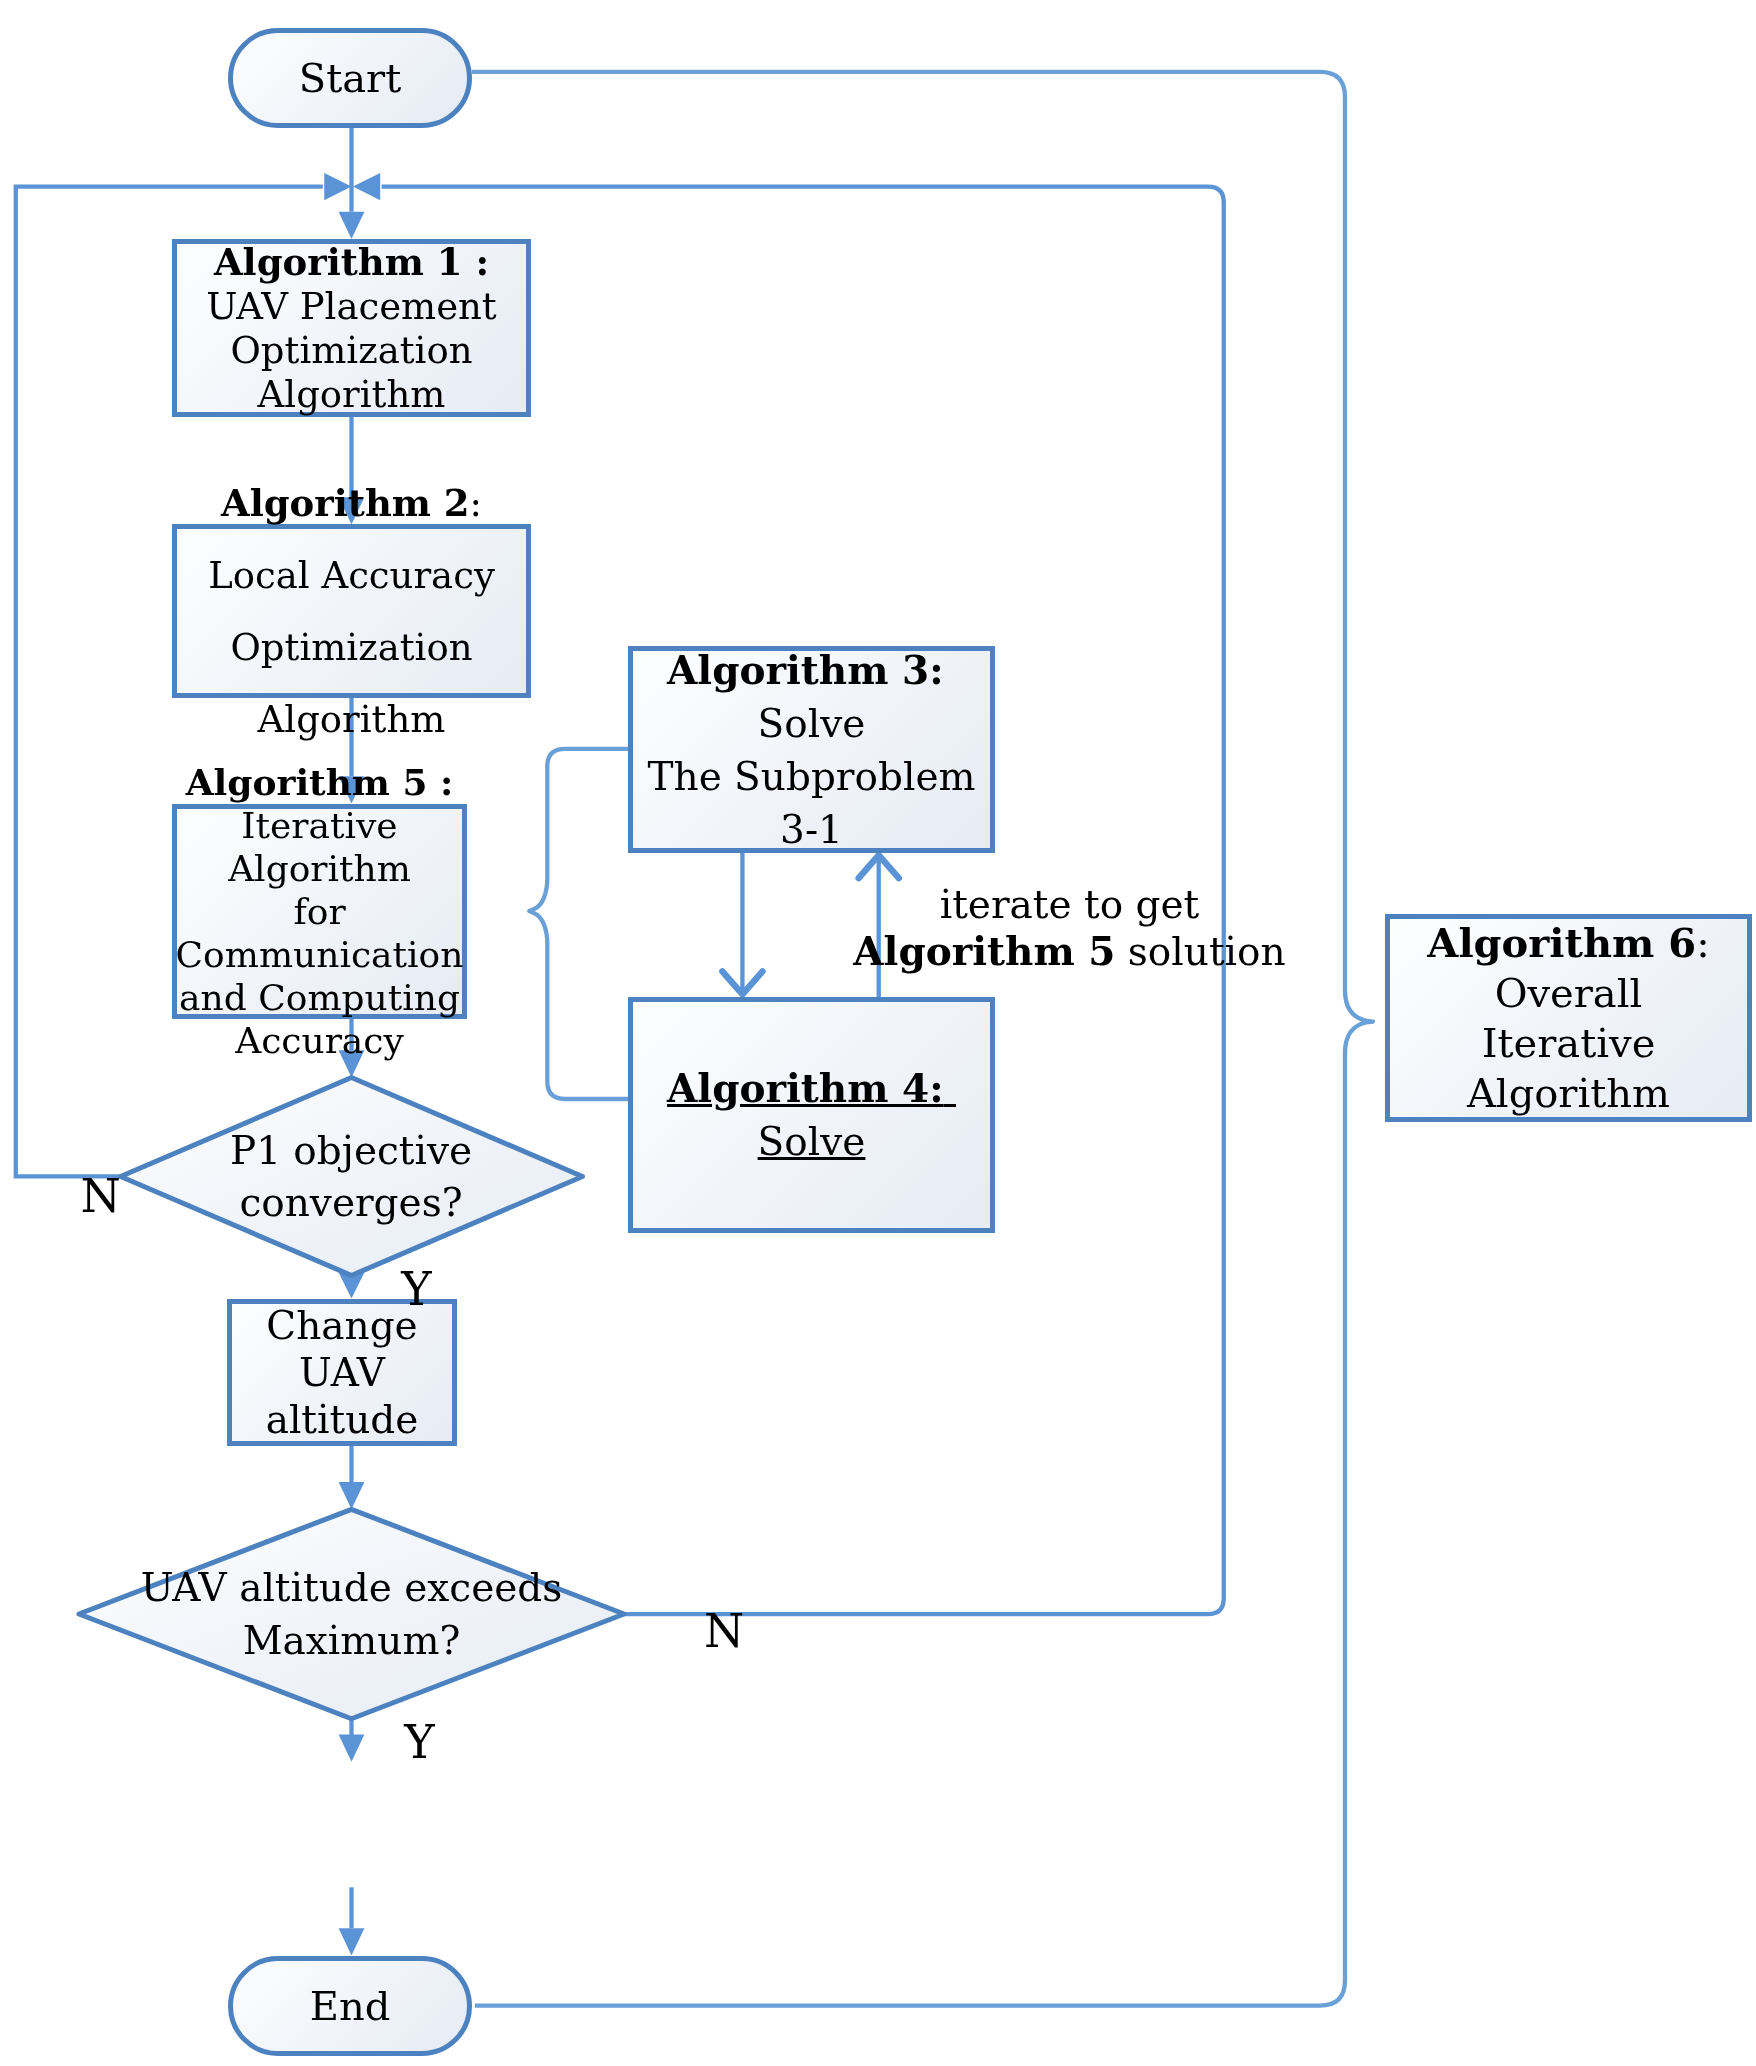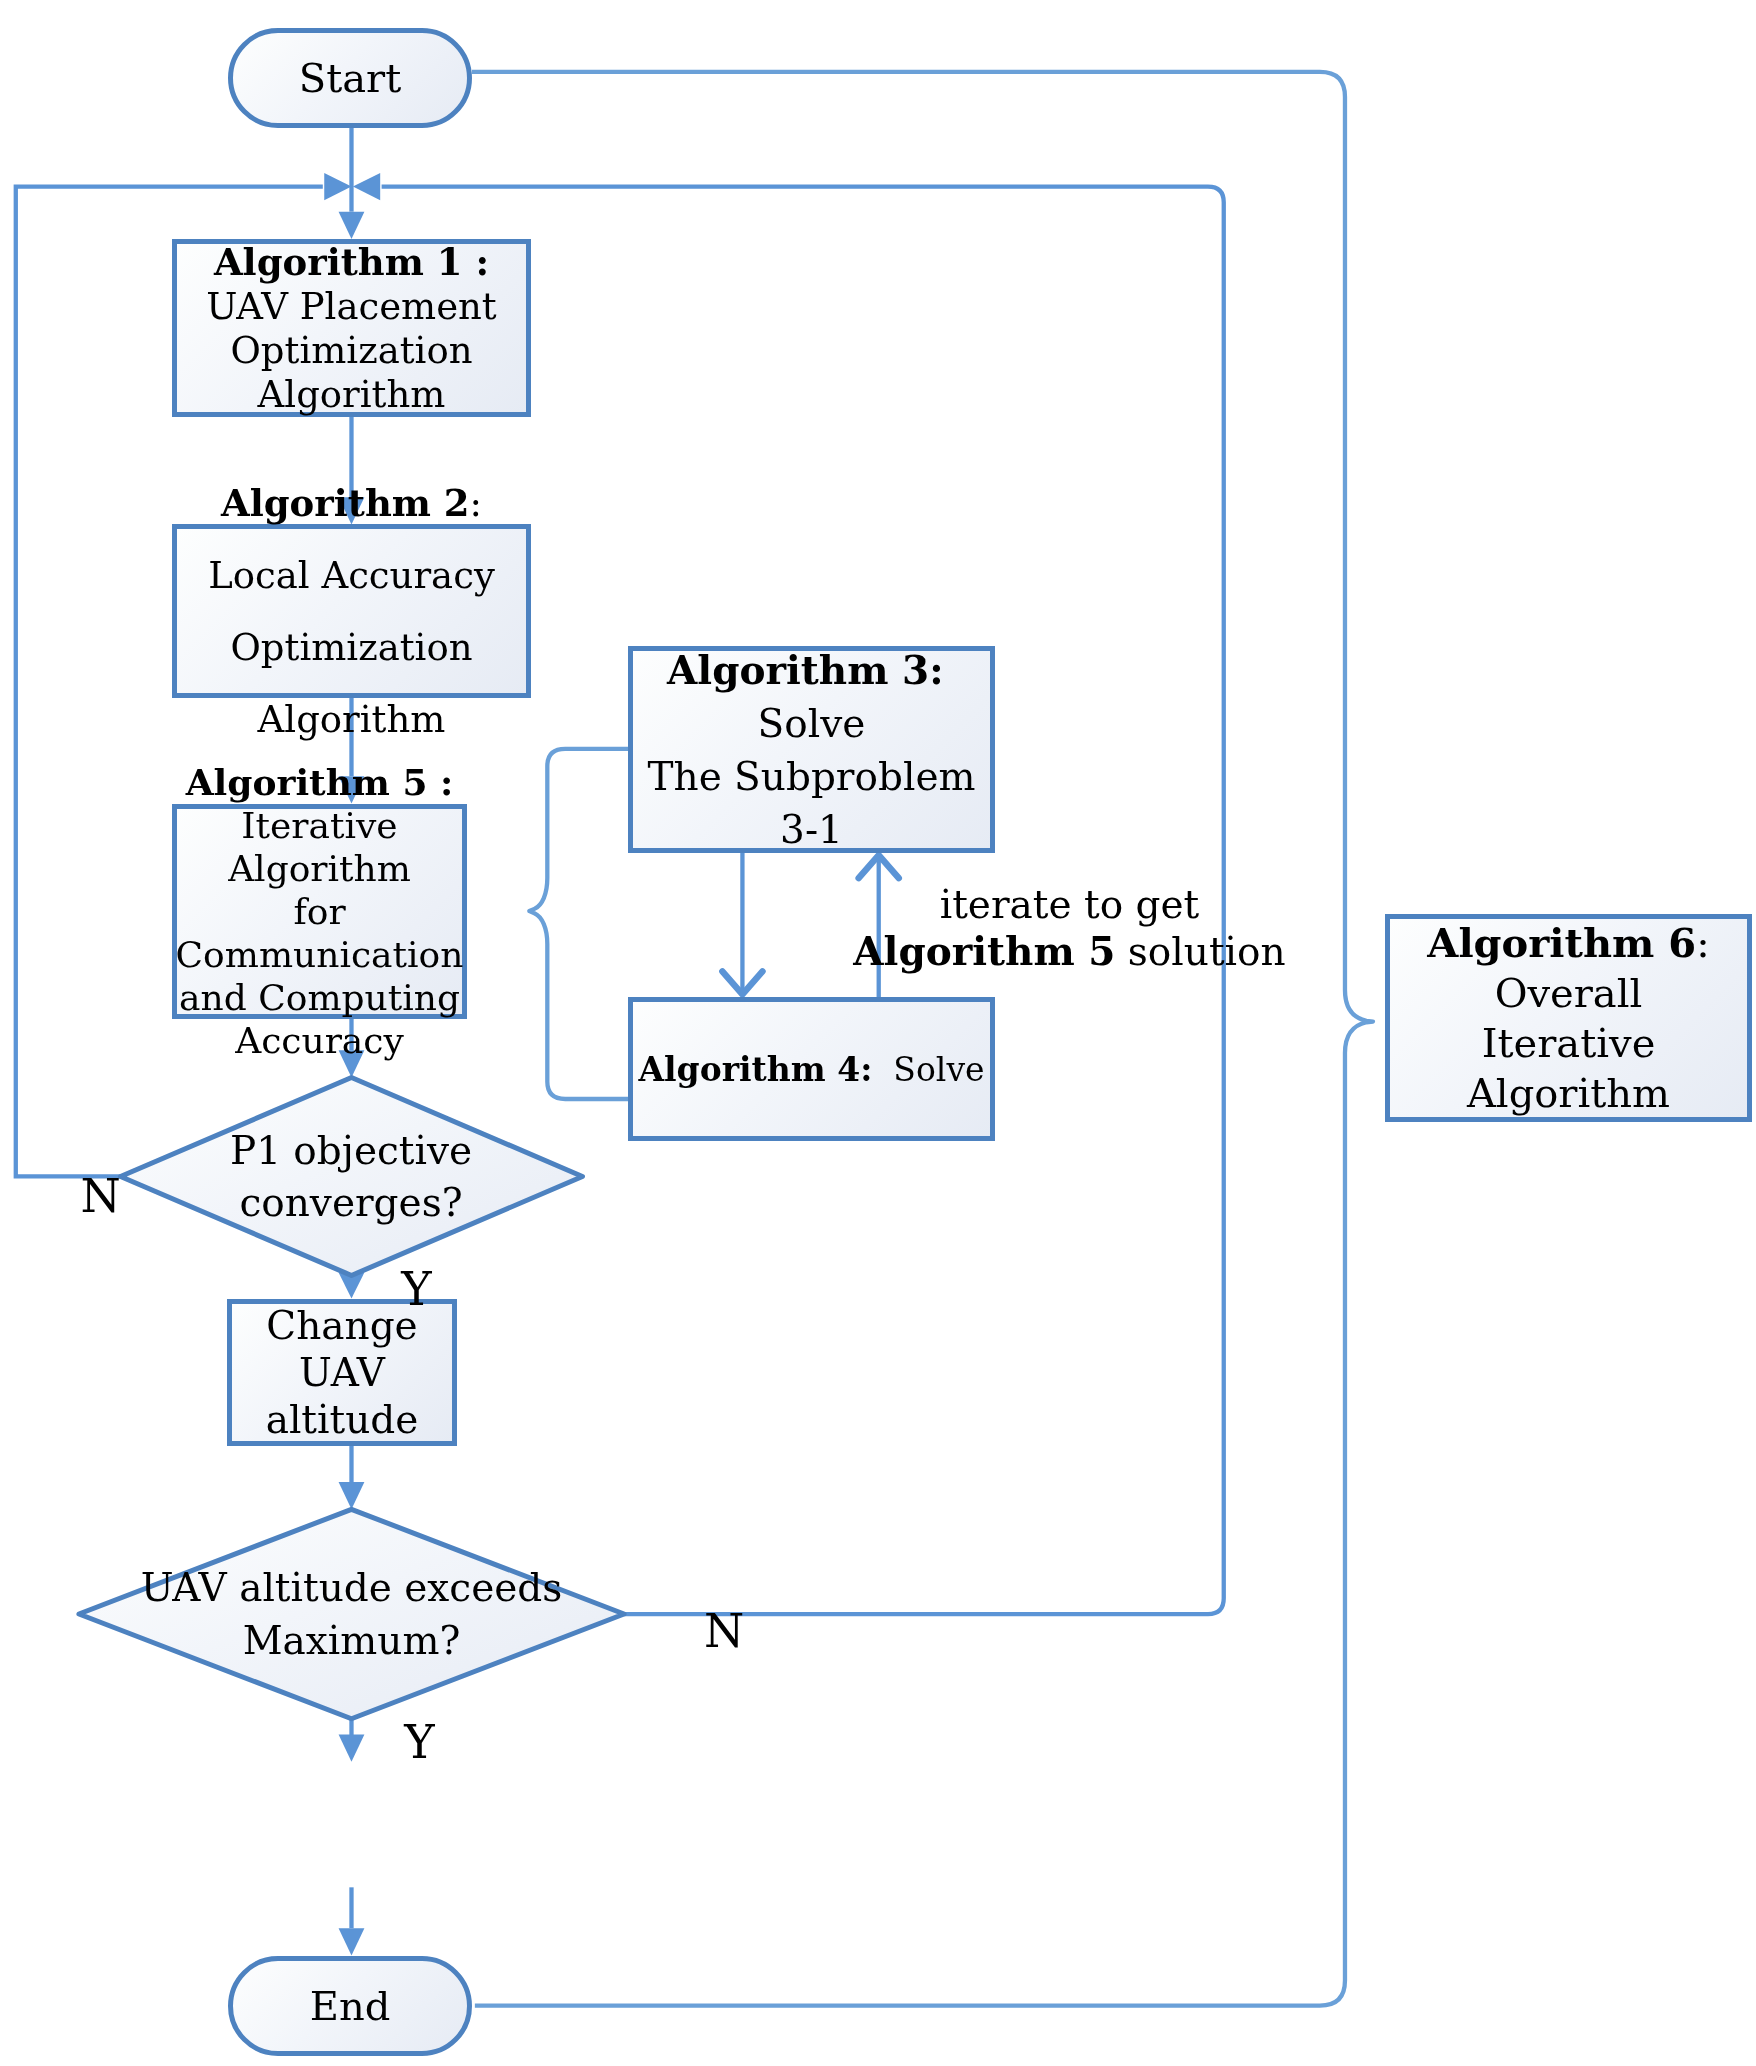--- a/index.html
+++ b/index.html
@@ -130,21 +130,21 @@
     <div>for Communication</div>
     <div>and Computing</div>
     <div>Accuracy</div>
   </div>
 
   <div class="node" style="left:628px;top:646px;width:367px;height:207px;font-size:39px;line-height:53px;">
     <div><b>Algorithm 3:</b><span>&nbsp; Solve</span></div>
     <div>The Subproblem 3-1</div>
   </div>
 
-  <div class="node" style="left:628px;top:997px;width:367px;height:144px;font-size:33px;line-height:53px;">
+  <div class="node" style="left:628px;top:997px;width:367px;height:236px;font-size:39px;line-height:53px;text-decoration:underline;">
     <div><b>Algorithm 4:</b><span>&nbsp; Solve</span></div>
   </div>
 
   <div class="node" style="left:1375px;top:914px;width:367px;height:208px;font-size:40px;line-height:50px;margin-left:10px;">
     <div><b>Algorithm 6</b><span>: Overall</span></div>
     <div>Iterative Algorithm</div>
   </div>
 
   <div class="node" style="left:227px;top:1299px;width:230px;height:147px;font-size:39px;line-height:47px;">
     <div>Change UAV</div>

